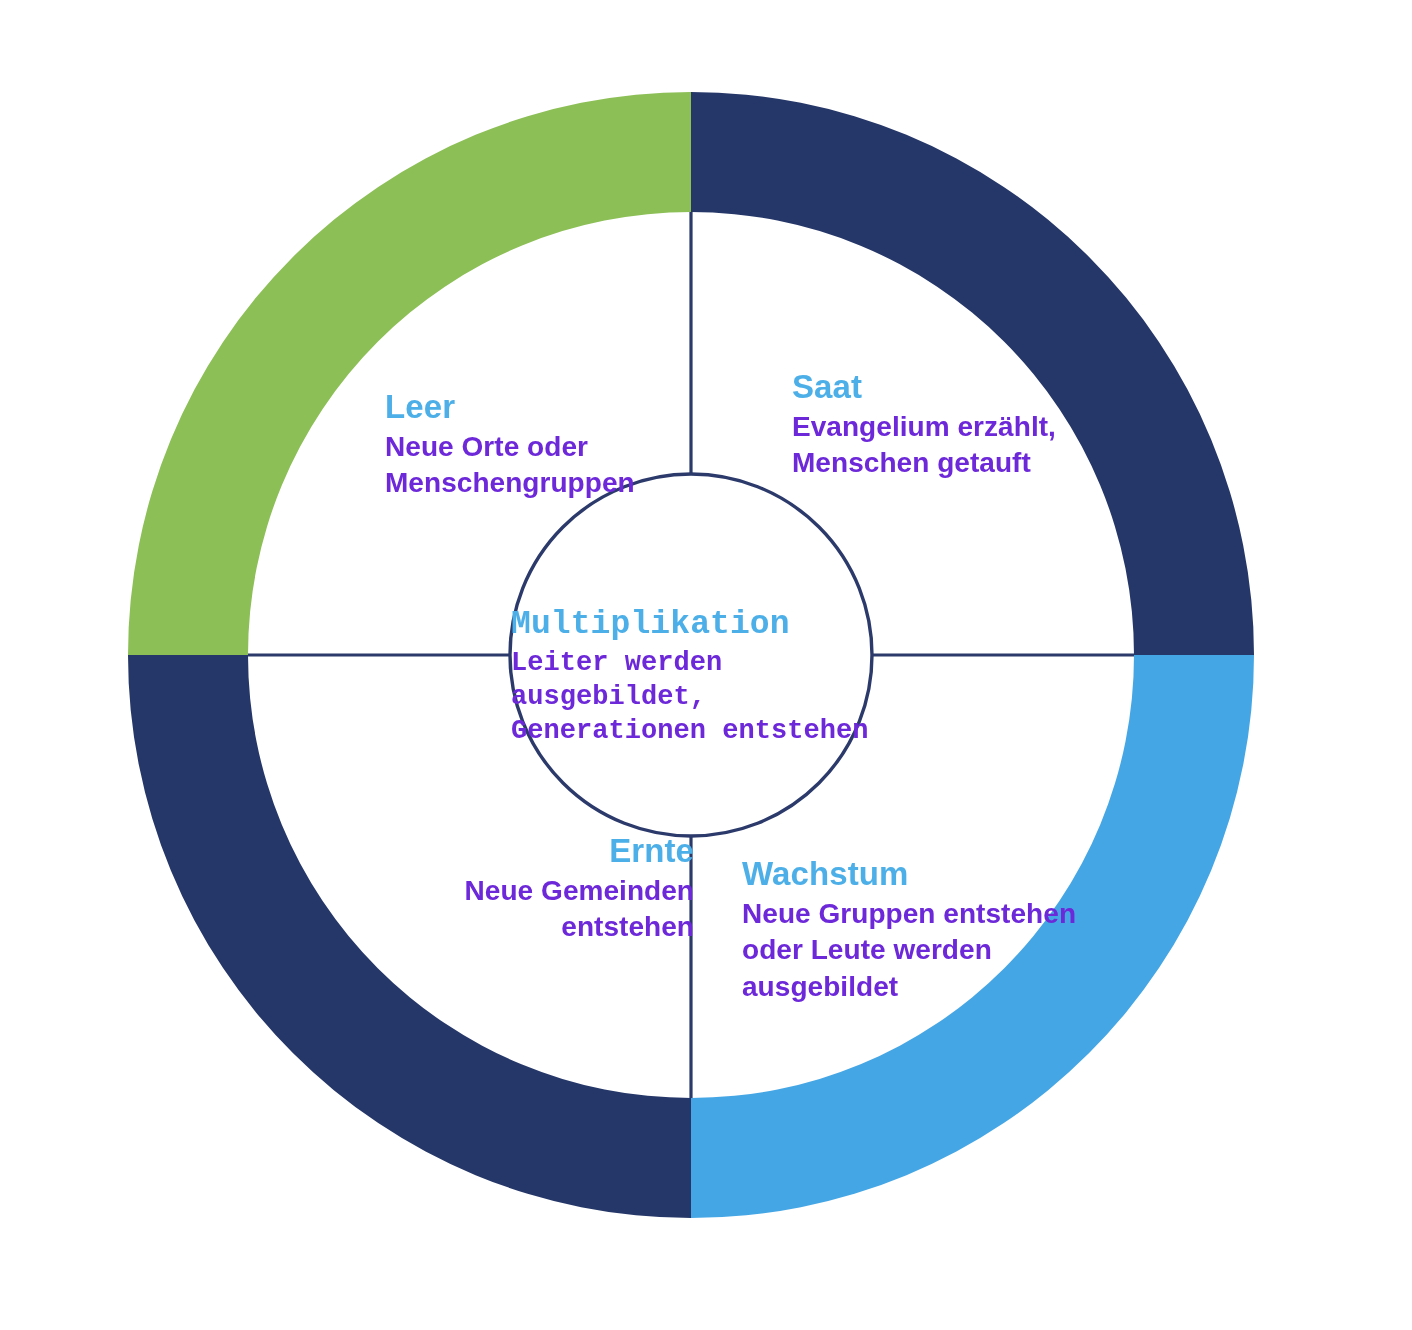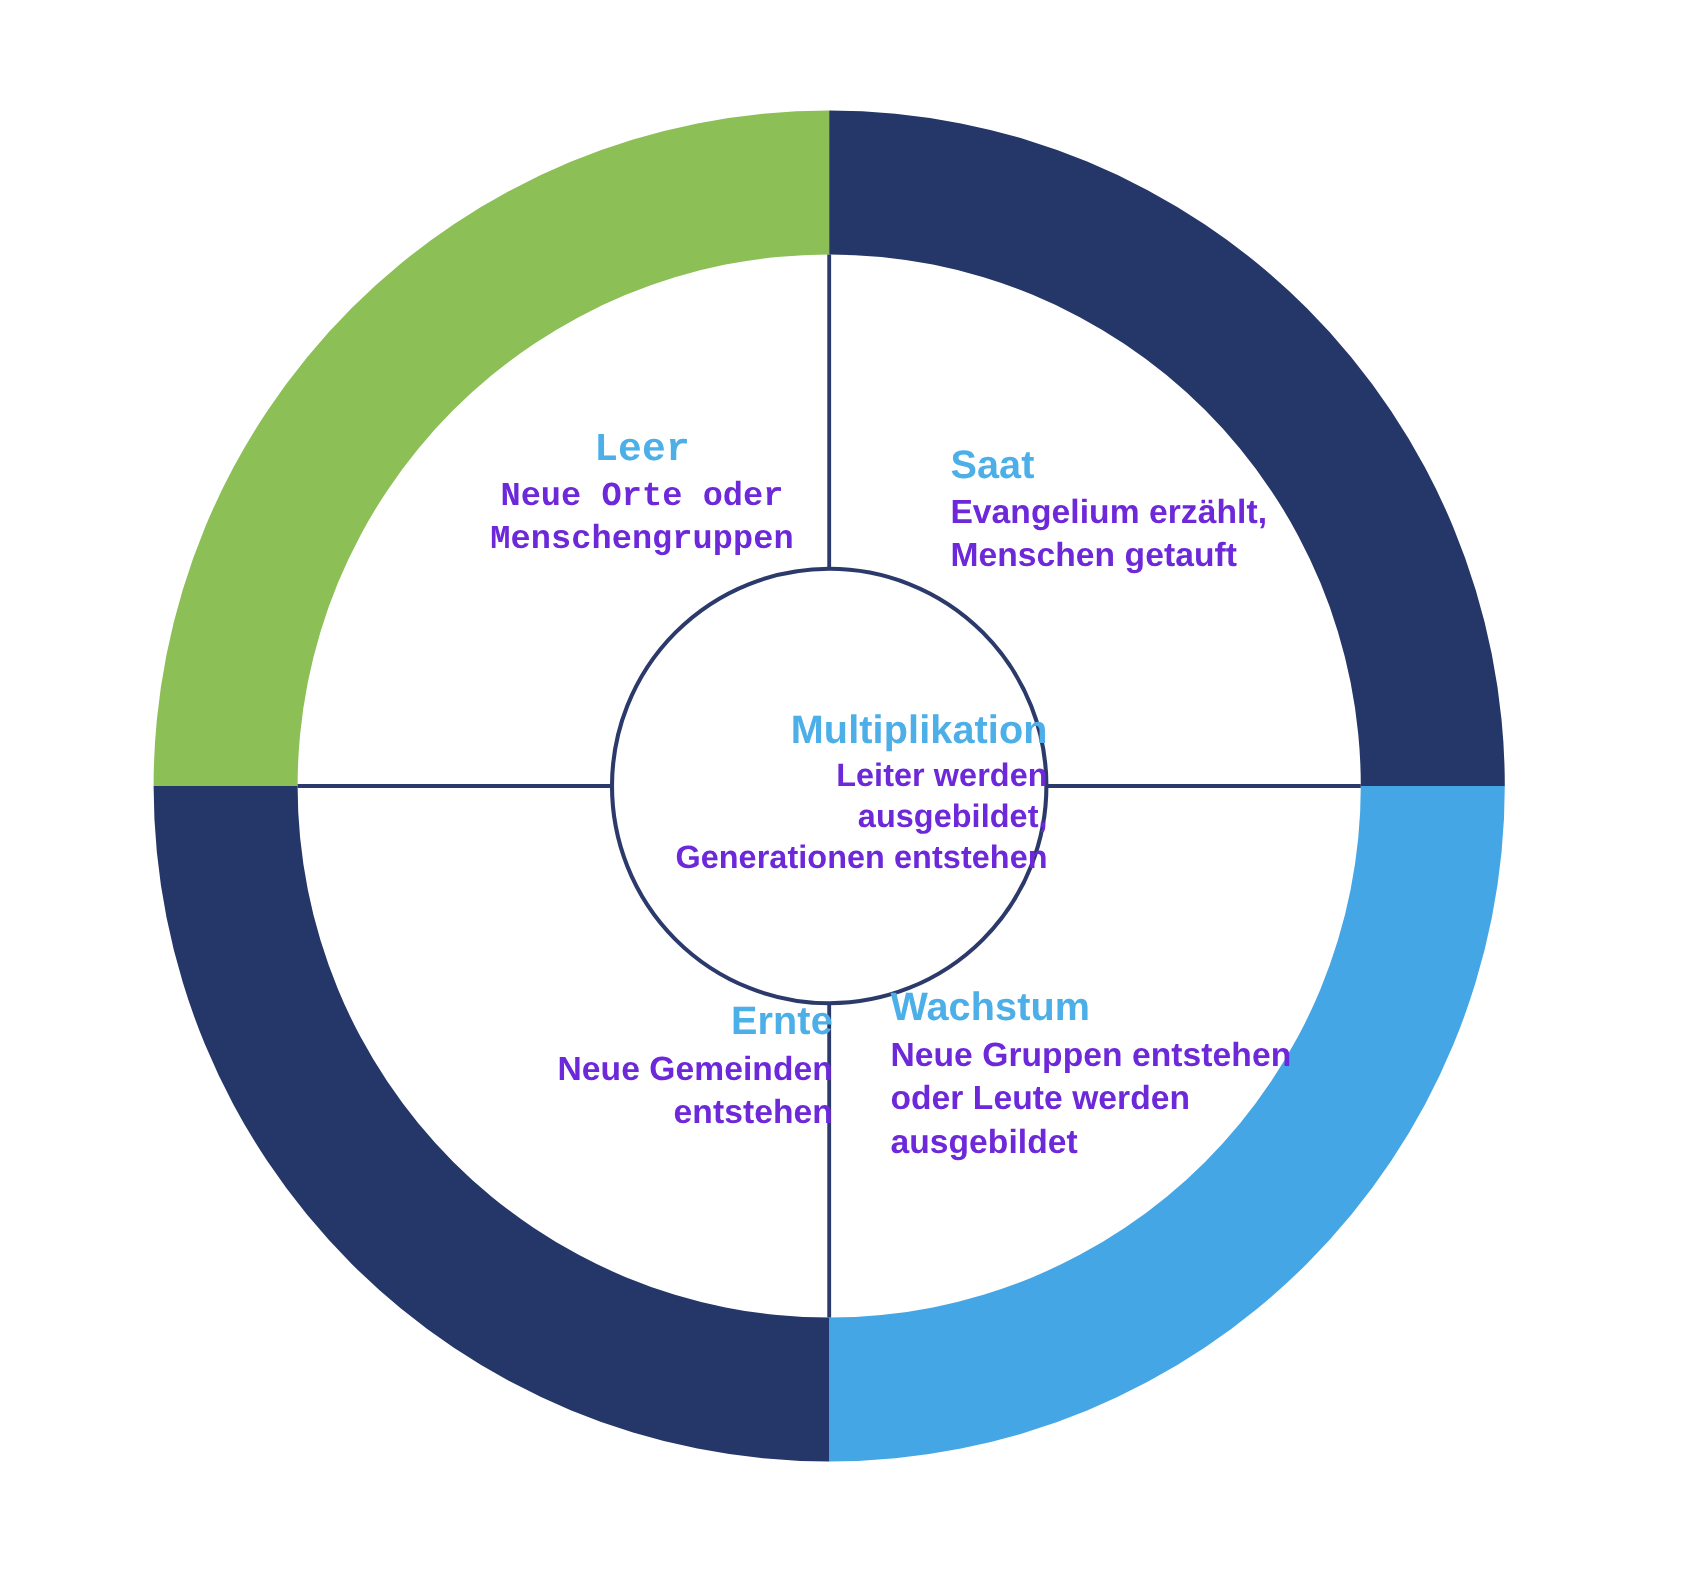--- a/index.html
+++ b/index.html
@@ -43,32 +43,33 @@
   .quad-body {
     color: #6d28d9;
     font-size: 28px;
     font-weight: bold;
     line-height: 1.30;
     letter-spacing: 0.05px;
     margin: 0;
     white-space: pre-line;
   }
   
-  #text-leer      { left: 385px; top: 356px;  width: 300px; text-align: center; font-family: Liberation Mono, monospace; }
+  #text-leer      { left: 385px; top: 388px;  width: 300px; text-align: left; }
   #text-saat      { left: 792px; top: 368px;  width: 320px; text-align: left; }
   #text-ernte     { left: 404px; top: 832px;  width: 290px; text-align: right; }
-  #text-wachstum  { left: 742px; top: 820px;  width: 340px; text-align: left; }
+  #text-wachstum  { left: 742px; top: 855px;  width: 340px; text-align: left; }
 
   #text-center {
     position: absolute;
     left: 511px;
-    top: 589px;
+    top: 606px;
     width: 362px;
-    text-align: right;
+    text-align: left;
     z-index: 6;
+    font-family: Liberation Mono, monospace;
   }
   #text-center .quad-title {
     font-size: 33px;
     margin-bottom: 1px;
   }
   #text-center .quad-body {
     font-size: 27px;
     line-height: 1.26;
   }
 </style>

